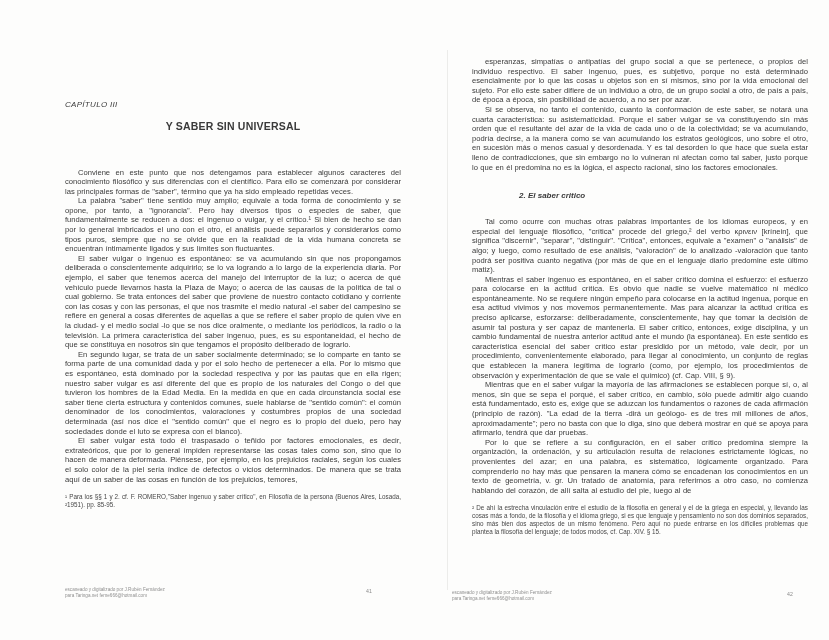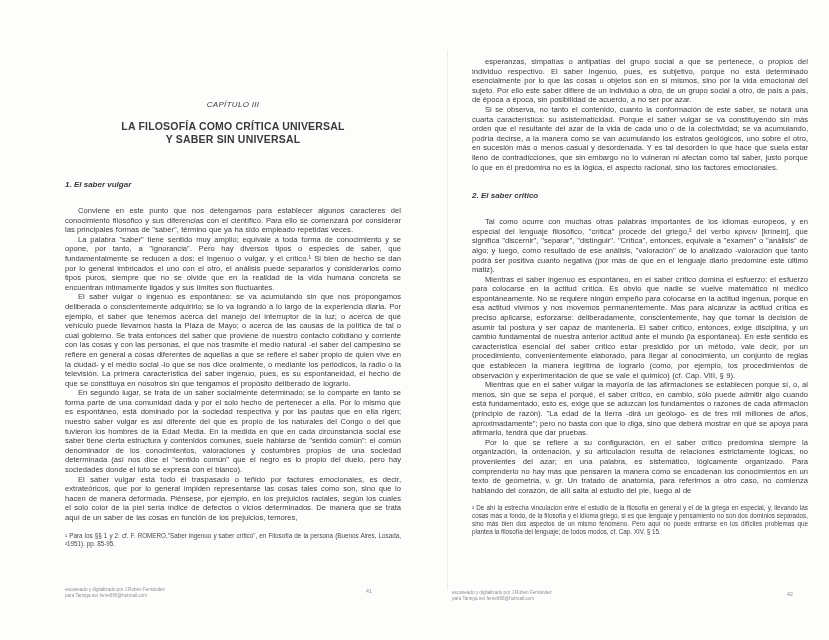--- a/index.html
+++ b/index.html
@@ -11,35 +11,35 @@
     position: relative;
     overflow: hidden;
   }
   .canvas { position: absolute; inset: 0; }
 
   .page-col { position: absolute; width: 336px; }
   .page-left  { left: 65px;  top: 100px; }
   .page-right { left: 472px; top: 57px;  }
 
   .chapter-label {
-    text-align: center; font-style: italic;
+    text-align: left; font-style: italic;
     font-size: 8px; letter-spacing: .3px;
     margin: 0 0 11px 0;
   }
   .page-title {
     text-align: center; font-weight: bold;
     font-size: 10.5px; line-height: 12.5px;
     letter-spacing: .2px;
     margin: 0 0 35px 0;
   }
   .section-heading {
     font-weight: bold; font-style: italic;
     font-size: 8px; margin: 0 0 17px 0;
   }
-  .section-heading.mid { margin-top: 19px; }
+  .section-heading.mid { margin-top: 19px; margin-left: 47px; }
 
   .body-text p {
     margin: 0; text-align: justify;
     font-size: 7.6px; line-height: 9.6px;
     text-indent: 13px;
     word-spacing: .3px;
   }
   .footnote {
     margin-top: 9px;
     font-size: 6.3px; line-height: 8px;
@@ -68,24 +68,22 @@
 </head>
 <body>
 
 <div class="canvas">
 
   <div class="page-divider"></div>
 
   <div class="page-col page-left">
     <div class="chapter-label">CAPÍTULO III</div>
     <div class="page-title">
-      <div>LA FILOSOFÍA COMO CRÍTICA UNIVERSAL</div>
       <div>Y SABER SIN UNIVERSAL</div>
     </div>
-    <div class="section-heading">1. El saber vulgar</div>
     <div class="body-text">
       <p>Conviene en este punto que nos detengamos para establecer algunos caracteres del conocimiento filosófico y sus diferencias con el científico. Para ello se comenzará por considerar las principales formas de "saber", término que ya ha sido empleado repetidas veces.</p>
       <p>La palabra "saber" tiene sentido muy amplio; equivale a toda forma de conocimiento y se opone, por tanto, a "ignorancia". Pero hay diversos tipos o especies de saber, que fundamentalmente se reducen a dos: el ingenuo o vulgar, y el crítico.¹ Si bien de hecho se dan por lo general imbricados el uno con el otro, el análisis puede separarlos y considerarlos como tipos puros, siempre que no se olvide que en la realidad de la vida humana concreta se encuentran íntimamente ligados y sus límites son fluctuantes.</p>
       <p>El saber vulgar o ingenuo es espontáneo: se va acumulando sin que nos propongamos deliberada o conscientemente adquirirlo; se lo va logrando a lo largo de la experiencia diaria. Por ejemplo, el saber que tenemos acerca del manejo del interruptor de la luz; o acerca de qué vehículo puede llevarnos hasta la Plaza de Mayo; o acerca de las causas de la política de tal o cual gobierno. Se trata entonces del saber que proviene de nuestro contacto cotidiano y corriente con las cosas y con las personas, el que nos trasmite el medio natural -el saber del campesino se refiere en general a cosas diferentes de aquellas a que se refiere el saber propio de quien vive en la ciudad- y el medio social -lo que se nos dice oralmente, o mediante los periódicos, la radio o la televisión. La primera característica del saber ingenuo, pues, es su espontaneidad, el hecho de que se constituya en nosotros sin que tengamos el propósito deliberado de lograrlo.</p>
       <p>En segundo lugar, se trata de un saber socialmente determinado; se lo comparte en tanto se forma parte de una comunidad dada y por el solo hecho de pertenecer a ella. Por lo mismo que es espontáneo, está dominado por la sociedad respectiva y por las pautas que en ella rigen; nuestro saber vulgar es así diferente del que es propio de los naturales del Congo o del que tuvieron los hombres de la Edad Media. En la medida en que en cada circunstancia social ese saber tiene cierta estructura y contenidos comunes, suele hablarse de "sentido común": el común denominador de los conocimientos, valoraciones y costumbres propios de una sociedad determinada (así nos dice el "sentido común" que el negro es lo propio del duelo, pero hay sociedades donde el luto se expresa con el blanco).</p>
       <p>El saber vulgar está todo él traspasado o teñido por factores emocionales, es decir, extrateóricos, que por lo general impiden representarse las cosas tales como son, sino que lo hacen de manera deformada. Piénsese, por ejemplo, en los prejuicios raciales, según los cuales el solo color de la piel sería índice de defectos o vicios determinados. De manera que se trata aquí de un saber de las cosas en función de los prejuicios, temores,</p>
     </div>
     <div class="footnote">¹ Para los §§ 1 y 2. cf. F. ROMERO,"Saber ingenuo y saber crítico", en Filosofía de la persona (Buenos Aires, Losada, ²1951). pp. 85-95.</div>
   </div>
 

